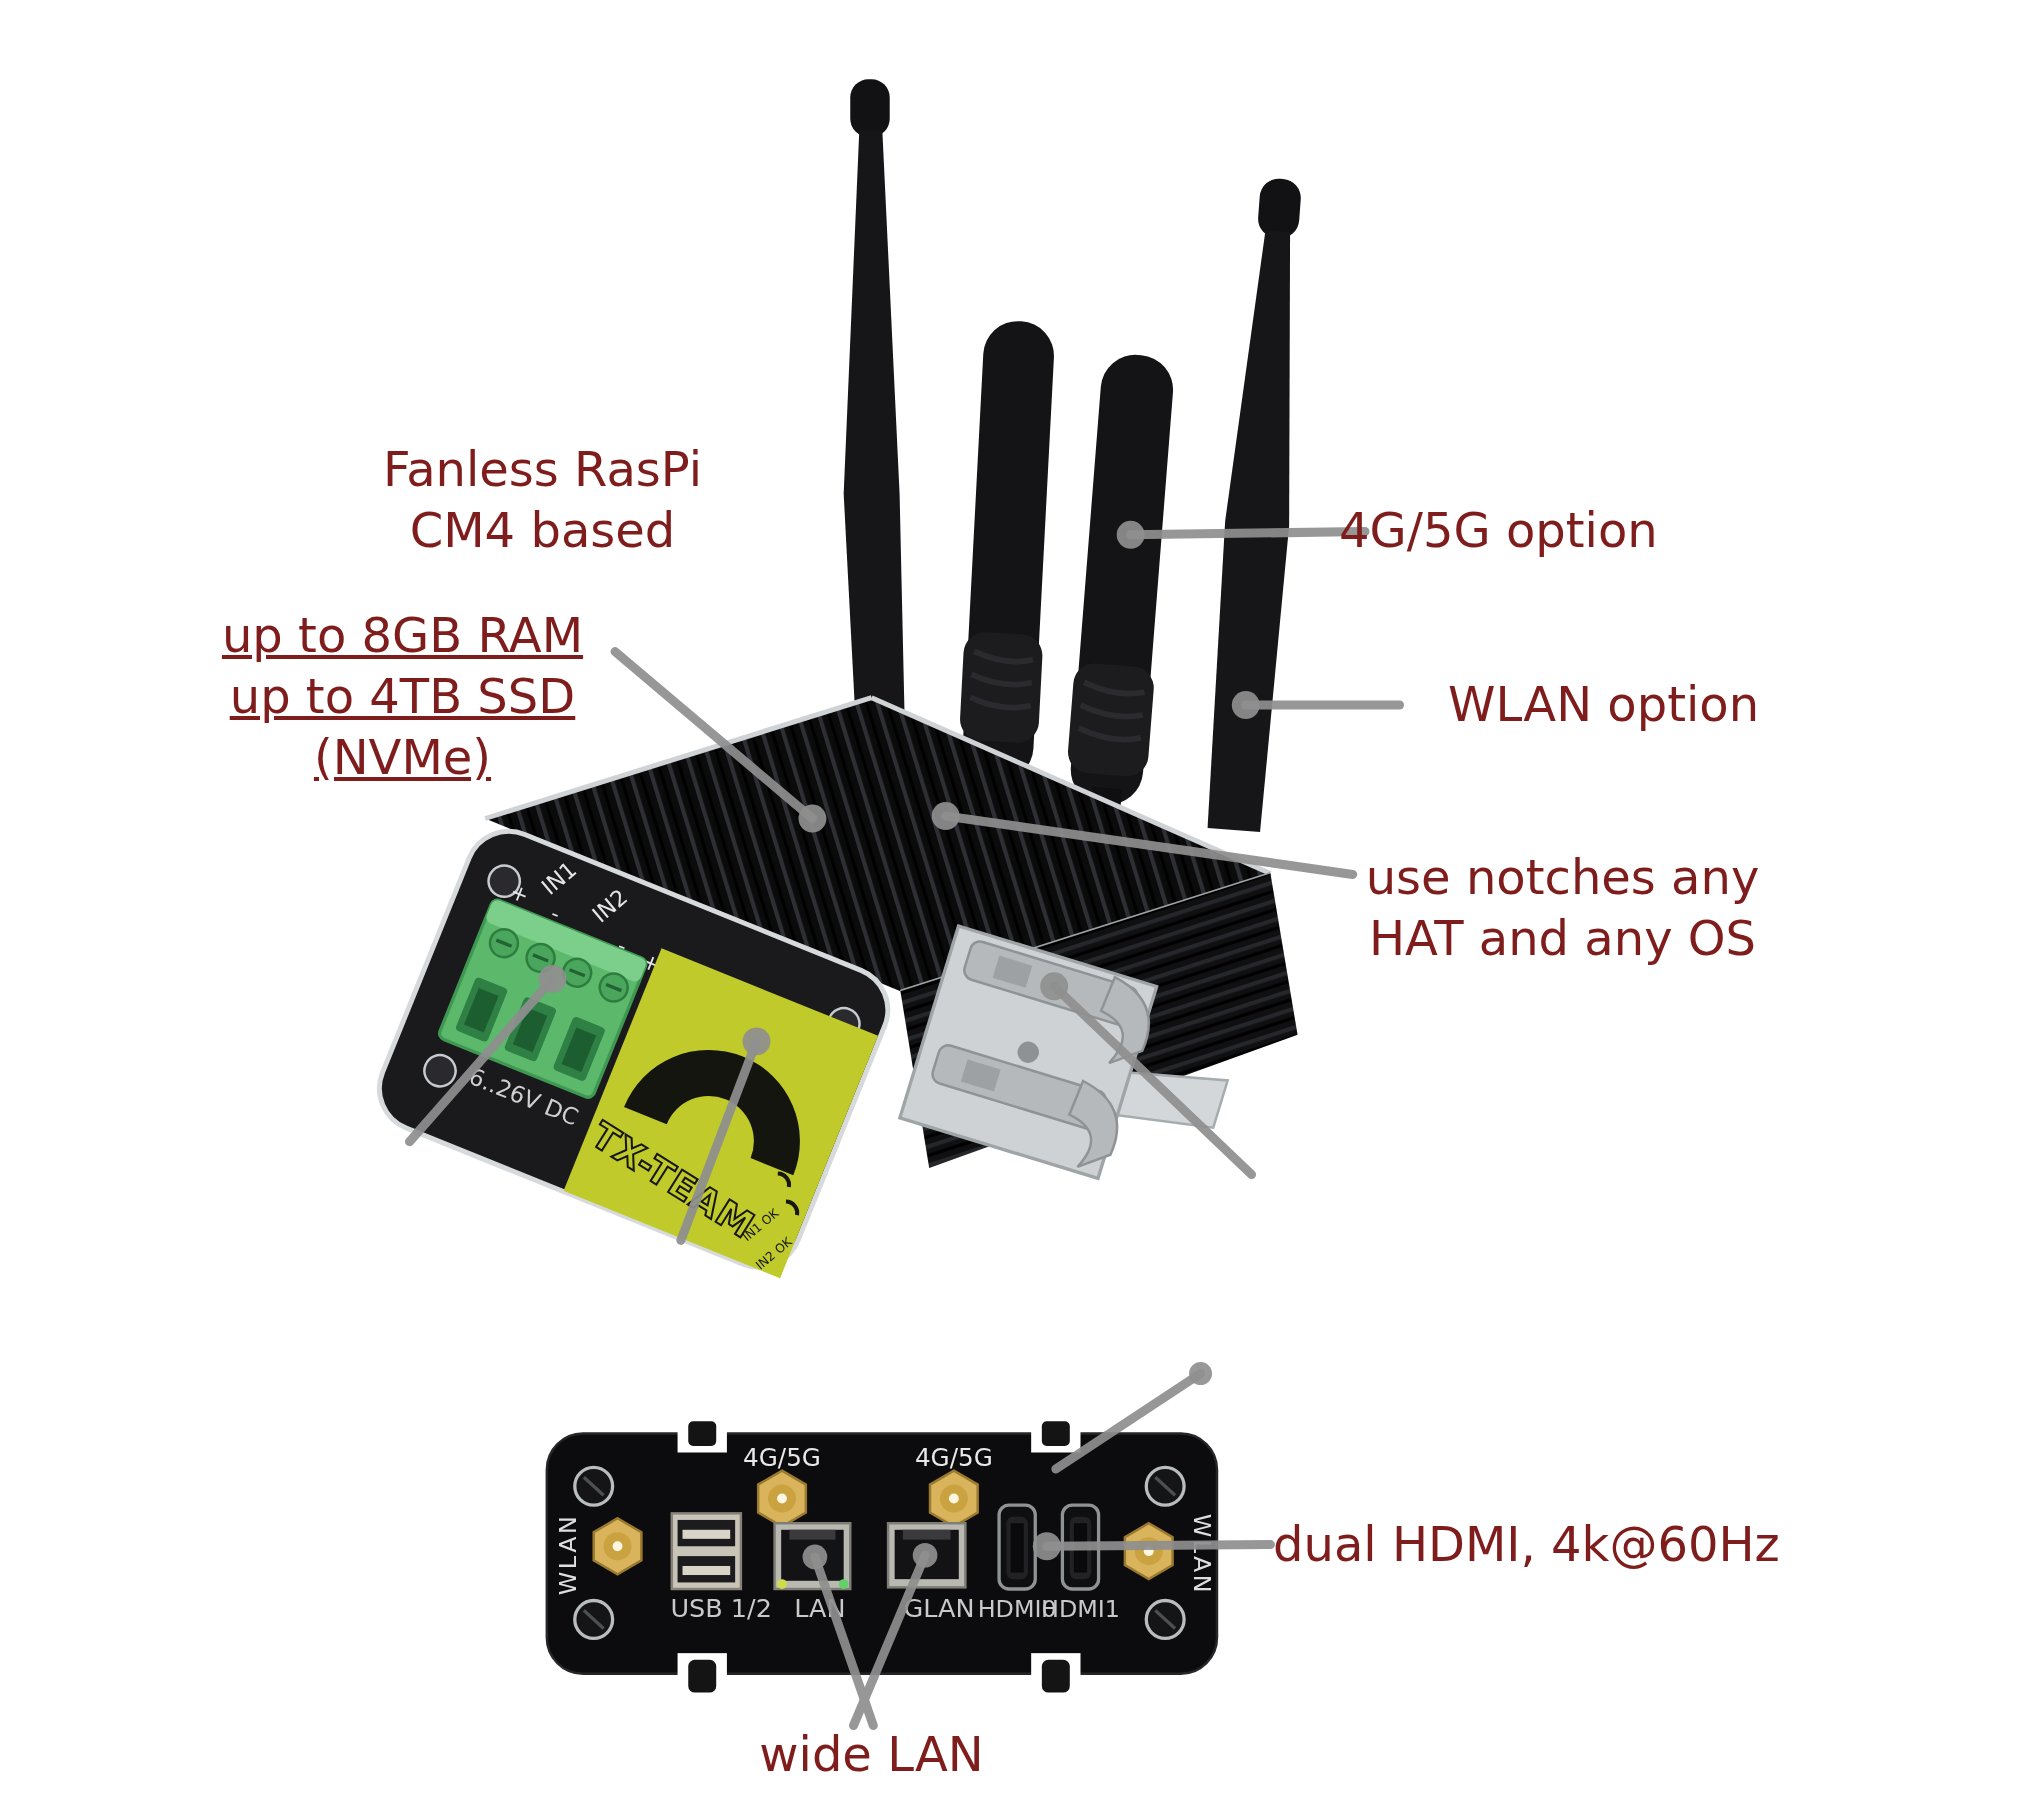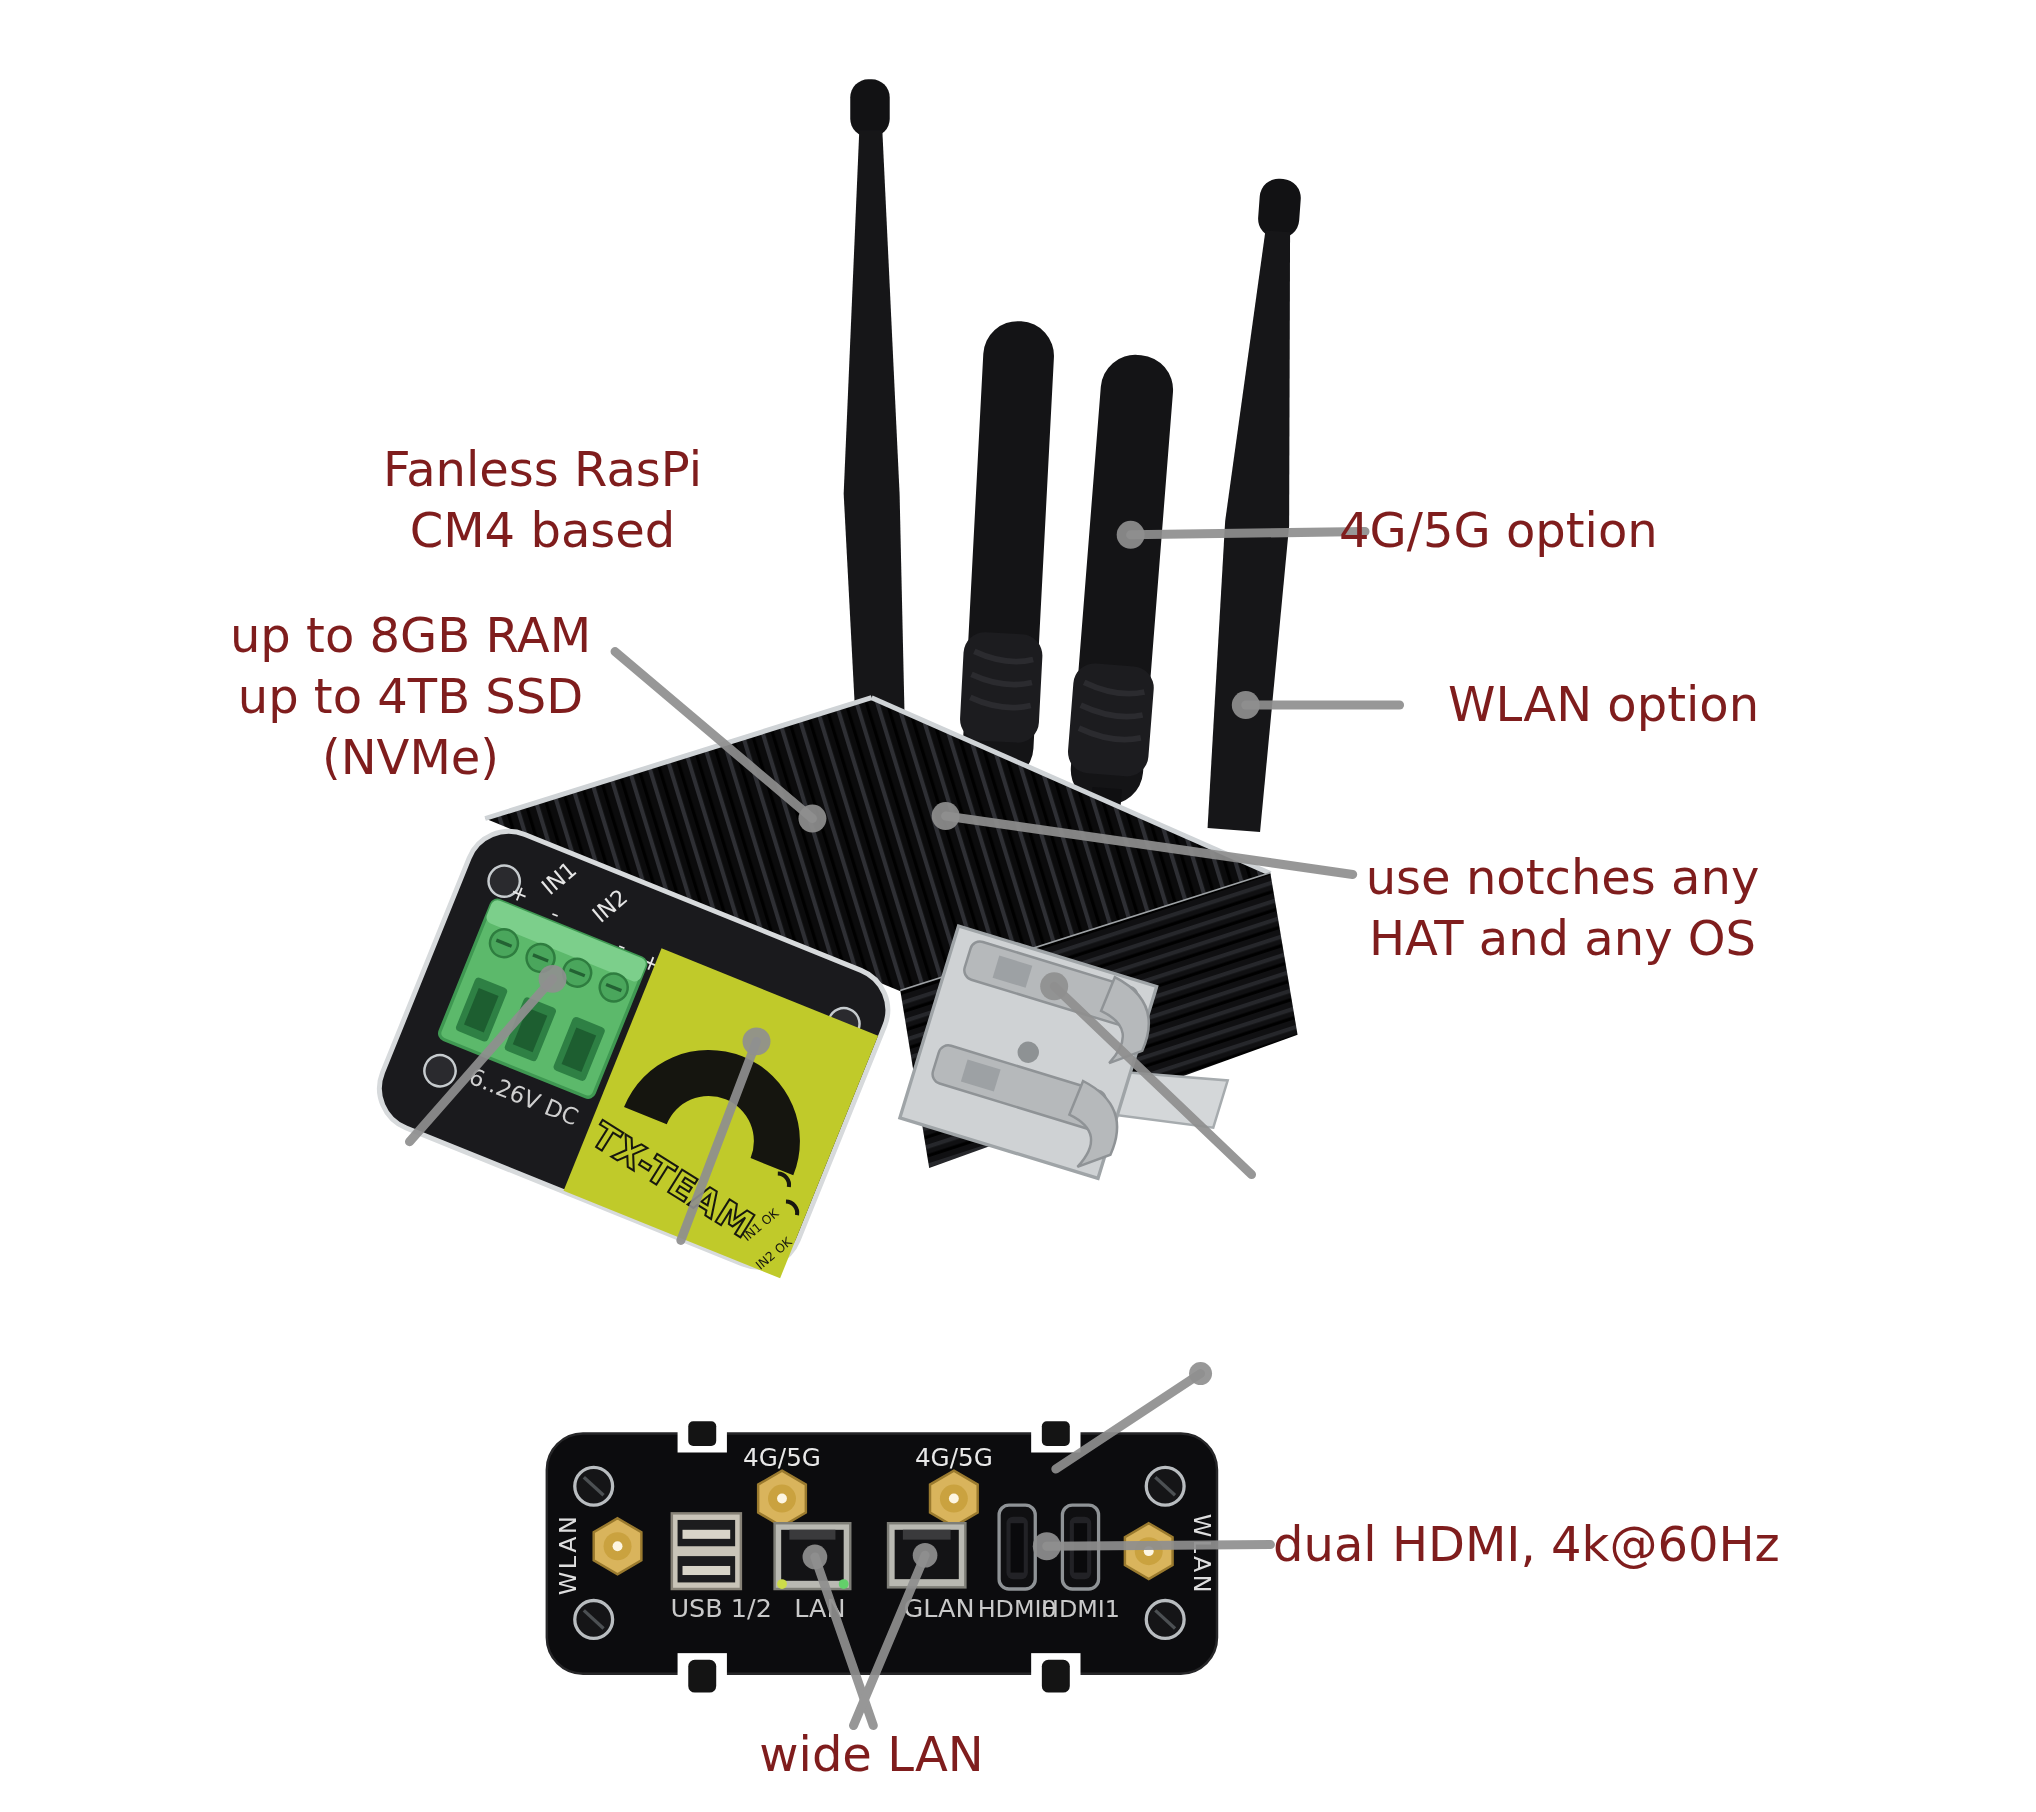--- a/index.html
+++ b/index.html
@@ -257,21 +257,21 @@
       <circle cx="920" cy="1266" r="17"></circle>
       <circle cx="1460" cy="1670" r="14"></circle>
       <circle cx="1273" cy="1880" r="17"></circle>
       <circle cx="991" cy="1893" r="15"></circle>
       <circle cx="1125" cy="1891" r="15"></circle>
     </g>
   </svg>
 
   <div class="callout center" style="left:296px;top:439px;width:493px;">Fanless RasPi
 CM4 based</div>
-  <div class="callout center" style="left:172px;top:605px;width:477px;">up to 8GB RAM
+  <div class="callout center" style="left:164px;top:605px;width:477px;text-decoration:underline;">up to 8GB RAM
 up to 4TB SSD
 (NVMe)</div>
   <div class="callout left" style="left:1315px;top:500px;width:428px;margin-left:24px;">4G/5G option</div>
   <div class="callout left" style="left:1448px;top:674px;width:428px;">WLAN option</div>
   <div class="callout center" style="left:1316px;top:847px;width:493px;">use notches any
 HAT and any OS</div>
   <div class="callout left" style="left:1273px;top:1514px;width:592px;">dual HDMI, 4k@60Hz</div>
   <div class="callout center" style="left:707px;top:1724px;width:329px;">wide LAN</div>
 
 </div>

